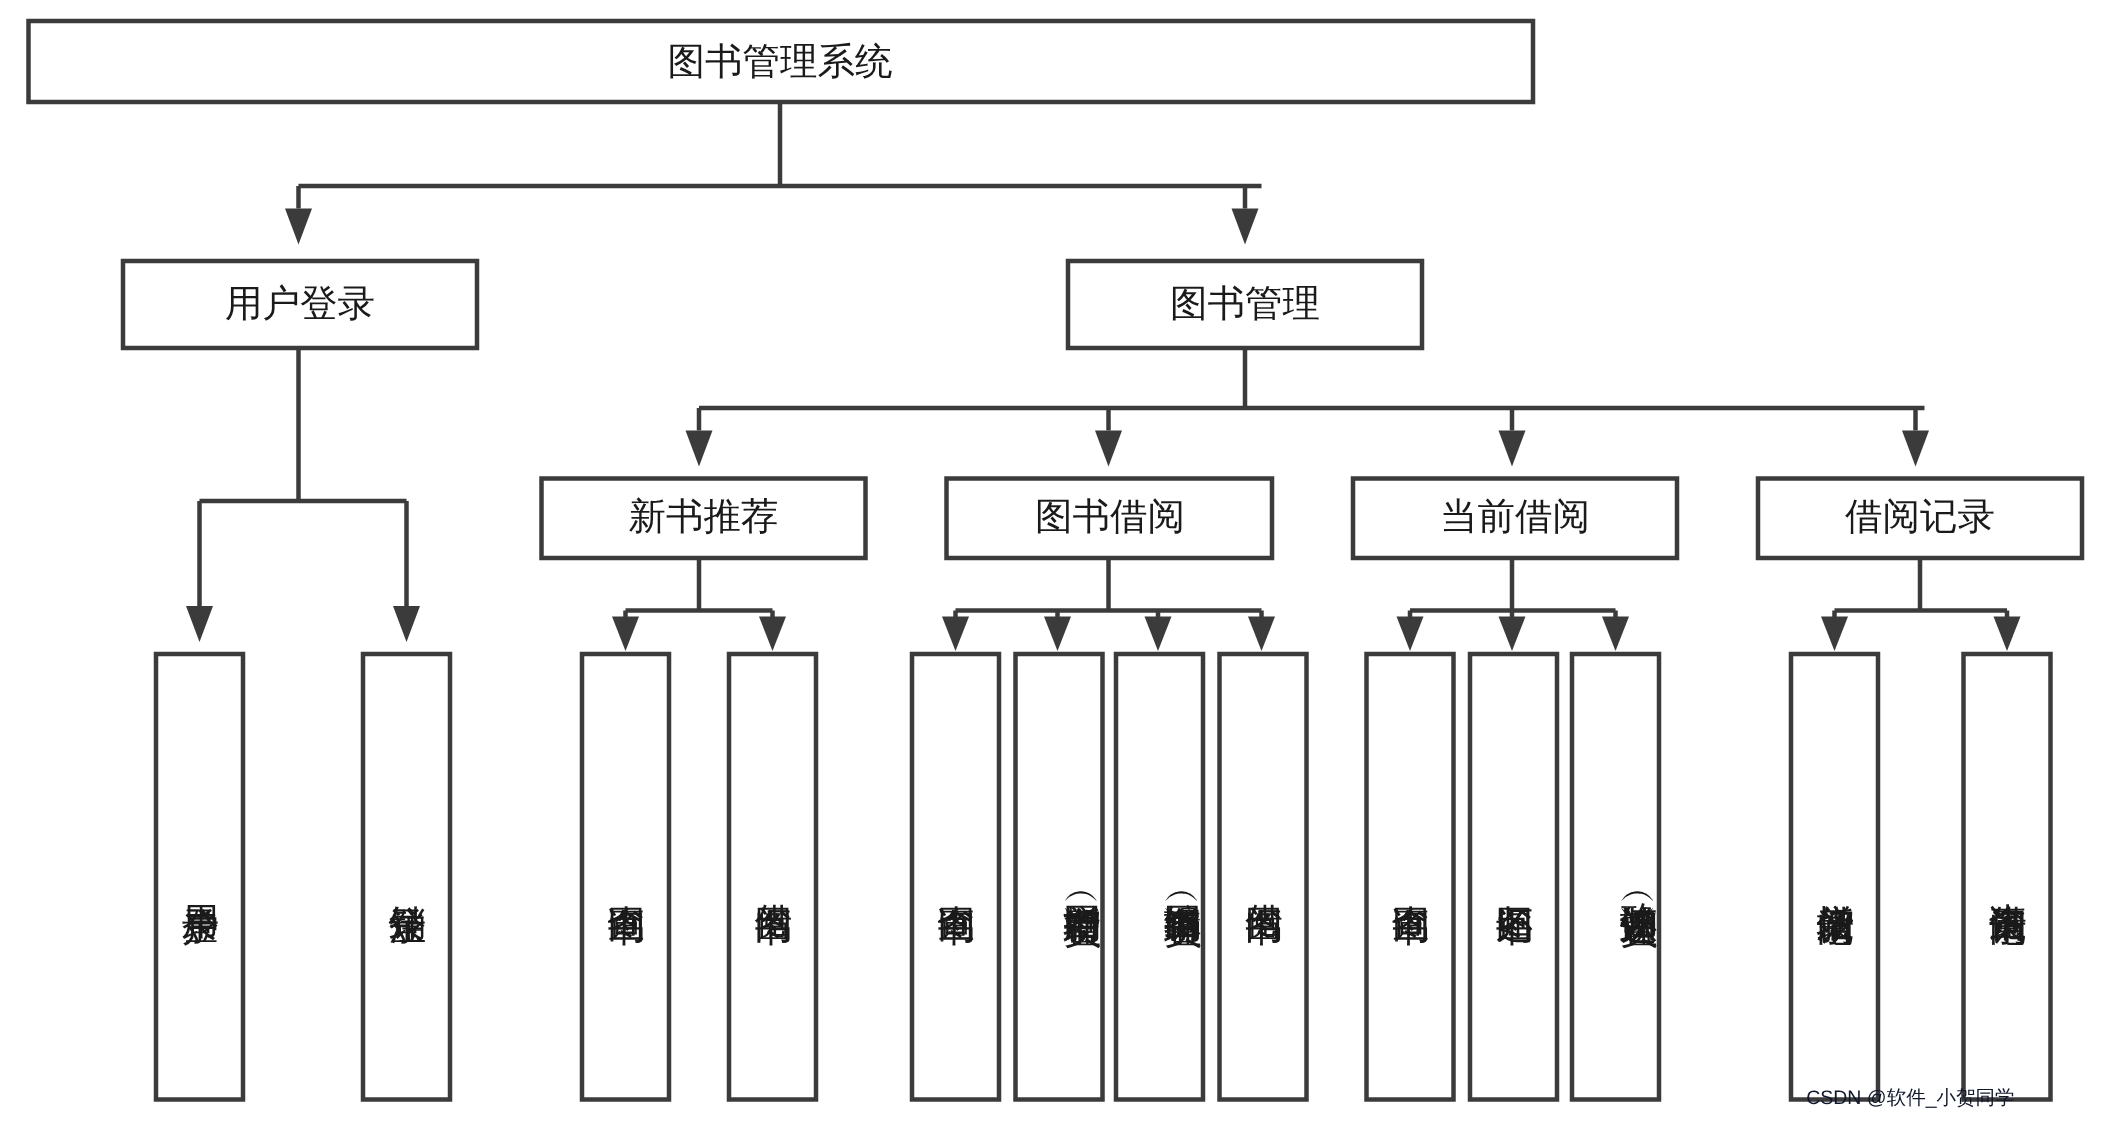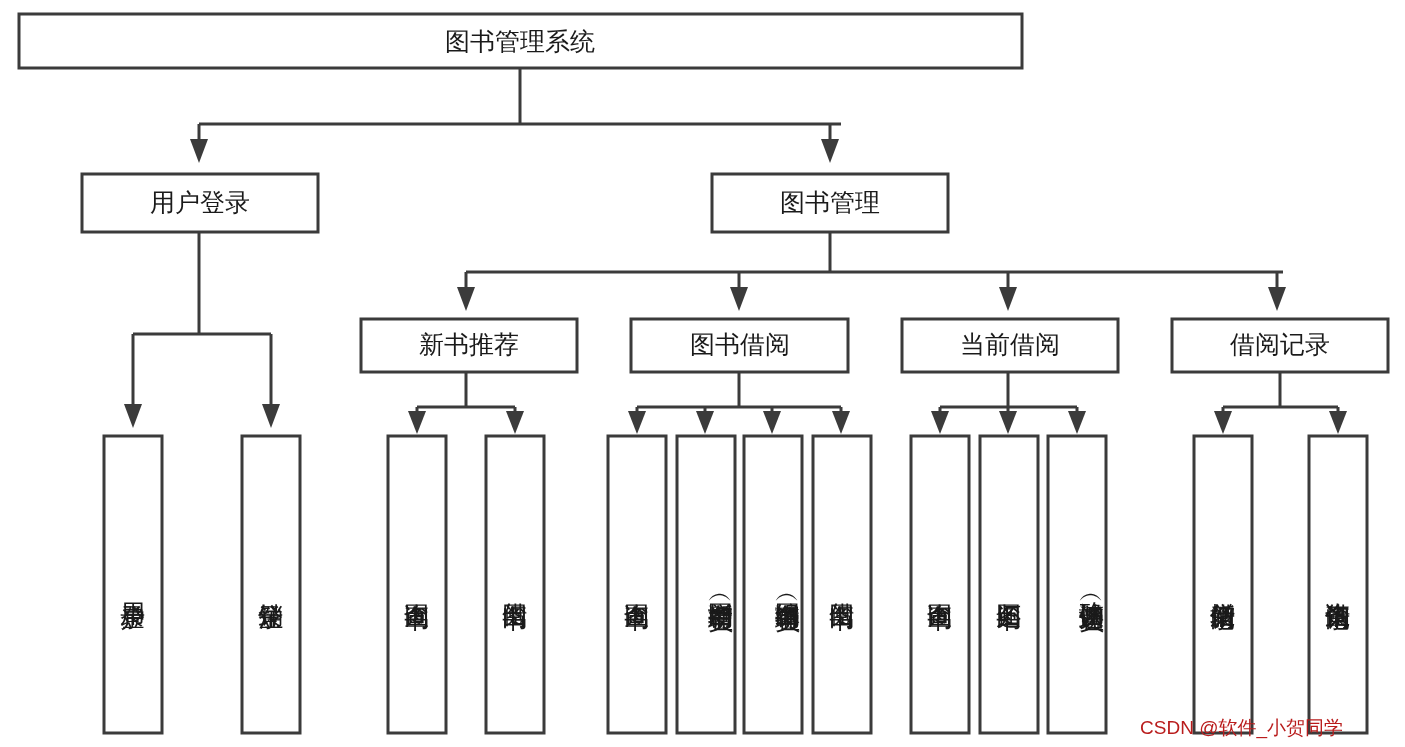--- a/index.html
+++ b/index.html
@@ -80,22 +80,22 @@
     letter-spacing: 1px;
   }
   .leaf-vertical-text.center {
     align-items: center;
   }
   .watermark {
     position: absolute;
     right: 8px;
     bottom: 6px;
     font-family: "Liberation Sans", "DejaVu Sans", sans-serif;
-    font-size: 19px;
-    color: #b91c1c;
+    font-size: 13px;
+    color: #0f172a;
     white-space: nowrap;
     pointer-events: none;
   }
 </style>
 </head>
 <body>
 
 <div id="diagram-root">
 <svg class="flowchart" viewBox="0 0 1405 747" xmlns="http://www.w3.org/2000/svg">
 

